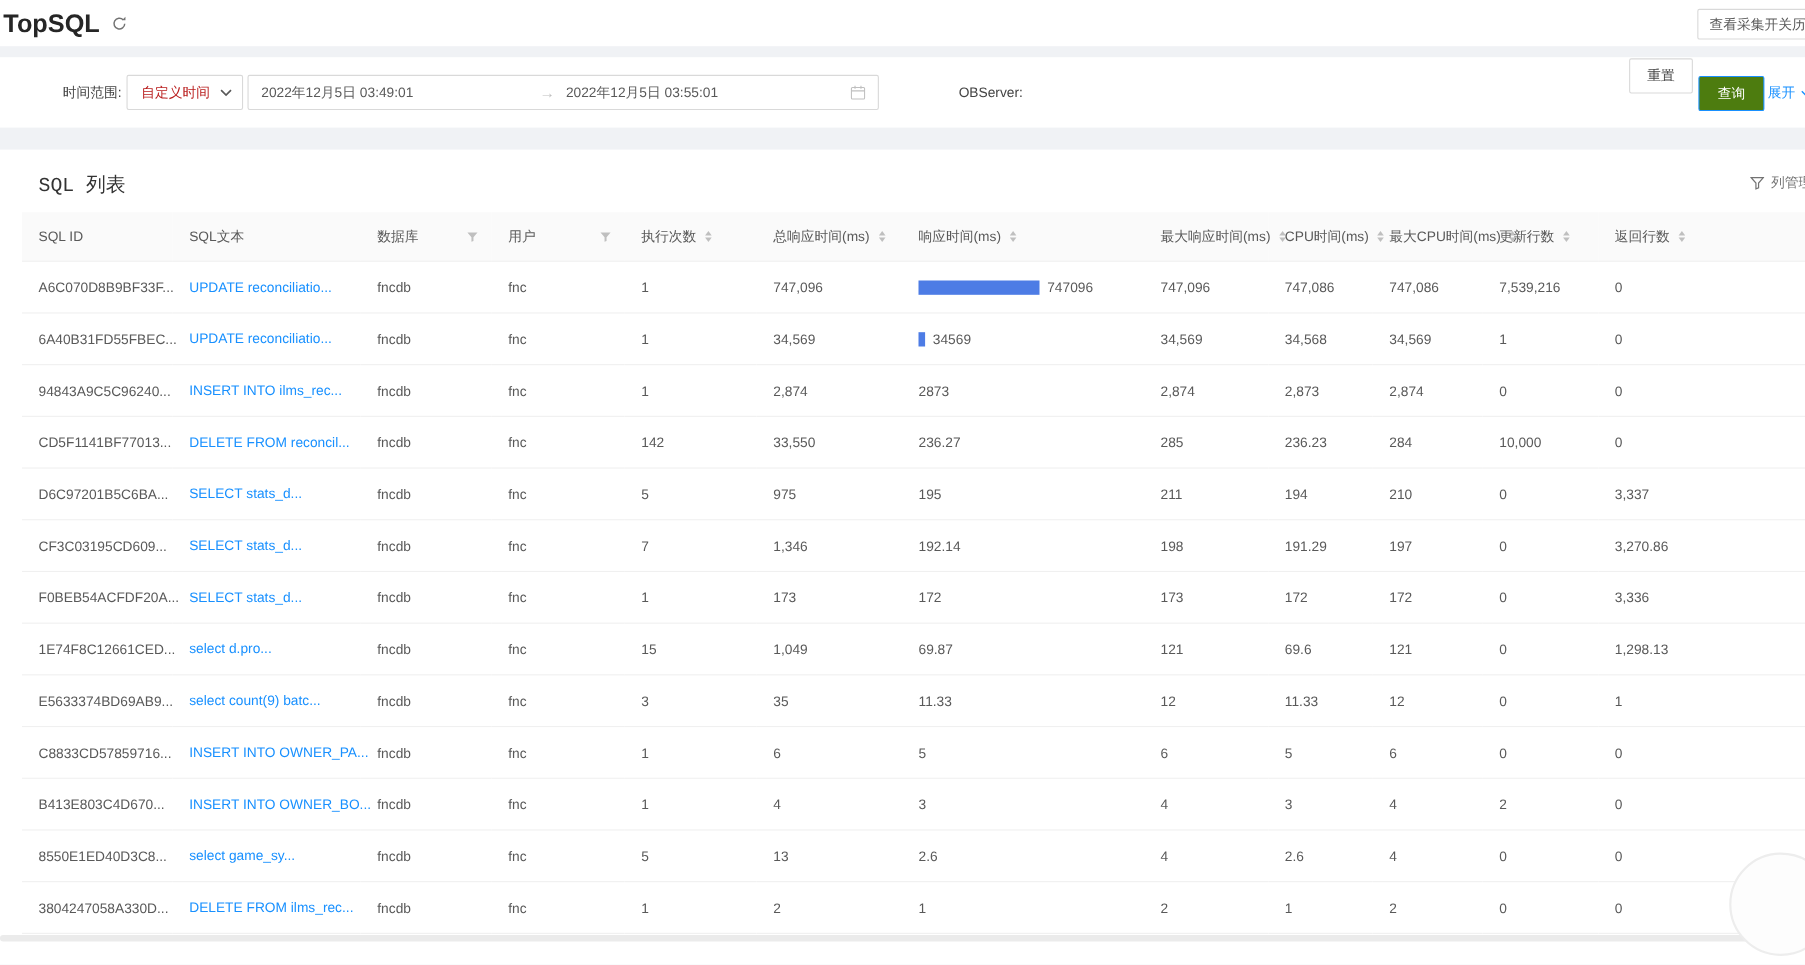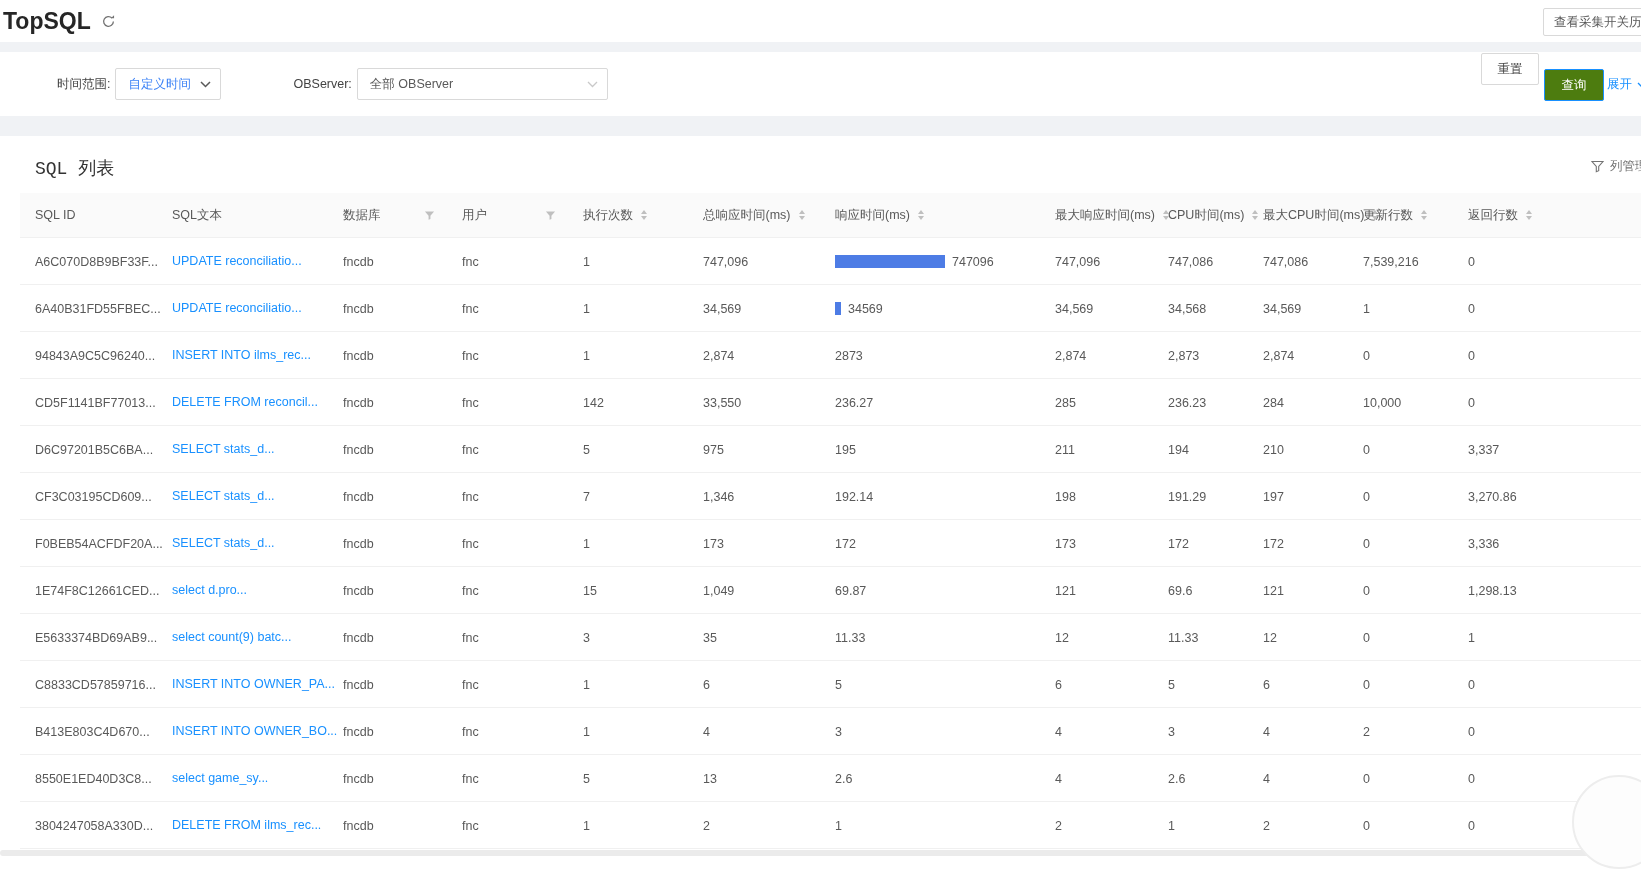--- a/index.html
+++ b/index.html
@@ -15,21 +15,21 @@
       border:1px solid #d9d9d9;border-radius:2px;display:flex;align-items:center;color:#595959;
       font-size:12.5px;white-space:nowrap;cursor:pointer;}
 
   .gap-thin{height:10px;background:#f0f2f5;}
   .gap-wide{height:20px;background:#f0f2f5;}
 
   
   .filter-bar{height:64px;background:#fff;display:flex;align-items:center;position:relative;padding-left:57px;box-sizing:border-box;}
   .f-label{color:#434343;white-space:nowrap;}
   .select-box{height:32px;border:1px solid #d9d9d9;border-radius:2px;background:#fff;display:flex;
-      align-items:center;box-sizing:border-box;padding:0 9px 0 12px;color:#3b82f6;cursor:pointer;}
+      align-items:center;box-sizing:border-box;padding:0 9px 0 12px;color:#b91c1c;cursor:pointer;}
   .sel-time{width:106px;margin-left:5px;justify-content:space-between;}
   .range-box{width:574px;height:32px;margin-left:4px;border:1px solid #d9d9d9;border-radius:2px;
       display:flex;align-items:center;box-sizing:border-box;padding:0 11px;color:#595959;cursor:pointer;}
   .range-start{display:inline-block;width:253px;}
   .range-sep{color:#bfbfbf;font-size:14px;margin-right:10px;}
   .range-spacer{flex:1;}
   .sel-observer{width:251px;margin-left:5px;justify-content:space-between;color:#595959;}
   .obs-label{margin-left:72px;}
   .reset-btn{position:absolute;left:1481px;top:1px;width:56px;height:30px;background:#fff;border:1px solid #d9d9d9;
       border-radius:2px;display:flex;align-items:center;justify-content:center;color:#434343;cursor:pointer;}
@@ -89,28 +89,34 @@
   <div class="filter-bar">
     <span class="f-label">时间范围:</span>
 
     <div class="select-box sel-time">
       <span>自定义时间</span>
       <svg width="11" height="7" viewBox="0 0 11 7">
           <path d="M1 1l4.5 4.5L10 1" fill="none" stroke="#595959" stroke-width="1.5"></path>
         </svg>
     </div>
 
+    <div class="range-box">
+      <span class="range-start">2022年12月5日 03:49:01</span>
+      <span class="range-sep">→</span>
+      <span>2022年12月5日 03:55:01</span>
+      <span class="range-spacer"></span>
+      <svg width="14" height="14" viewBox="0 0 14 14">
+        <rect x="1" y="2.5" width="12" height="10.5" rx="1" fill="none" stroke="#bfbfbf"></rect>
+        <line x1="1" y1="5.6" x2="13" y2="5.6" stroke="#bfbfbf"></line>
+        <line x1="4.3" y1="1" x2="4.3" y2="3.6" stroke="#bfbfbf"></line>
+        <line x1="9.7" y1="1" x2="9.7" y2="3.6" stroke="#bfbfbf"></line>
+      </svg>
+    </div>
 
     <span class="f-label obs-label">OBServer:</span>
-    <div class="select-box sel-observer">
-      <span>全部 OBServer</span>
-      <svg width="11" height="7" viewBox="0 0 11 7">
-          <path d="M1 1l4.5 4.5L10 1" fill="none" stroke="#c9c9c9" stroke-width="1.3"></path>
-        </svg>
-    </div>
 
     <div class="reset-btn">
       <span>重置</span>
     </div>
     <div class="query-btn">
       <span>查询</span>
     </div>
     <div class="expand-link">
       <span>展开</span>
       <svg width="10" height="6" viewBox="0 0 10 6">

